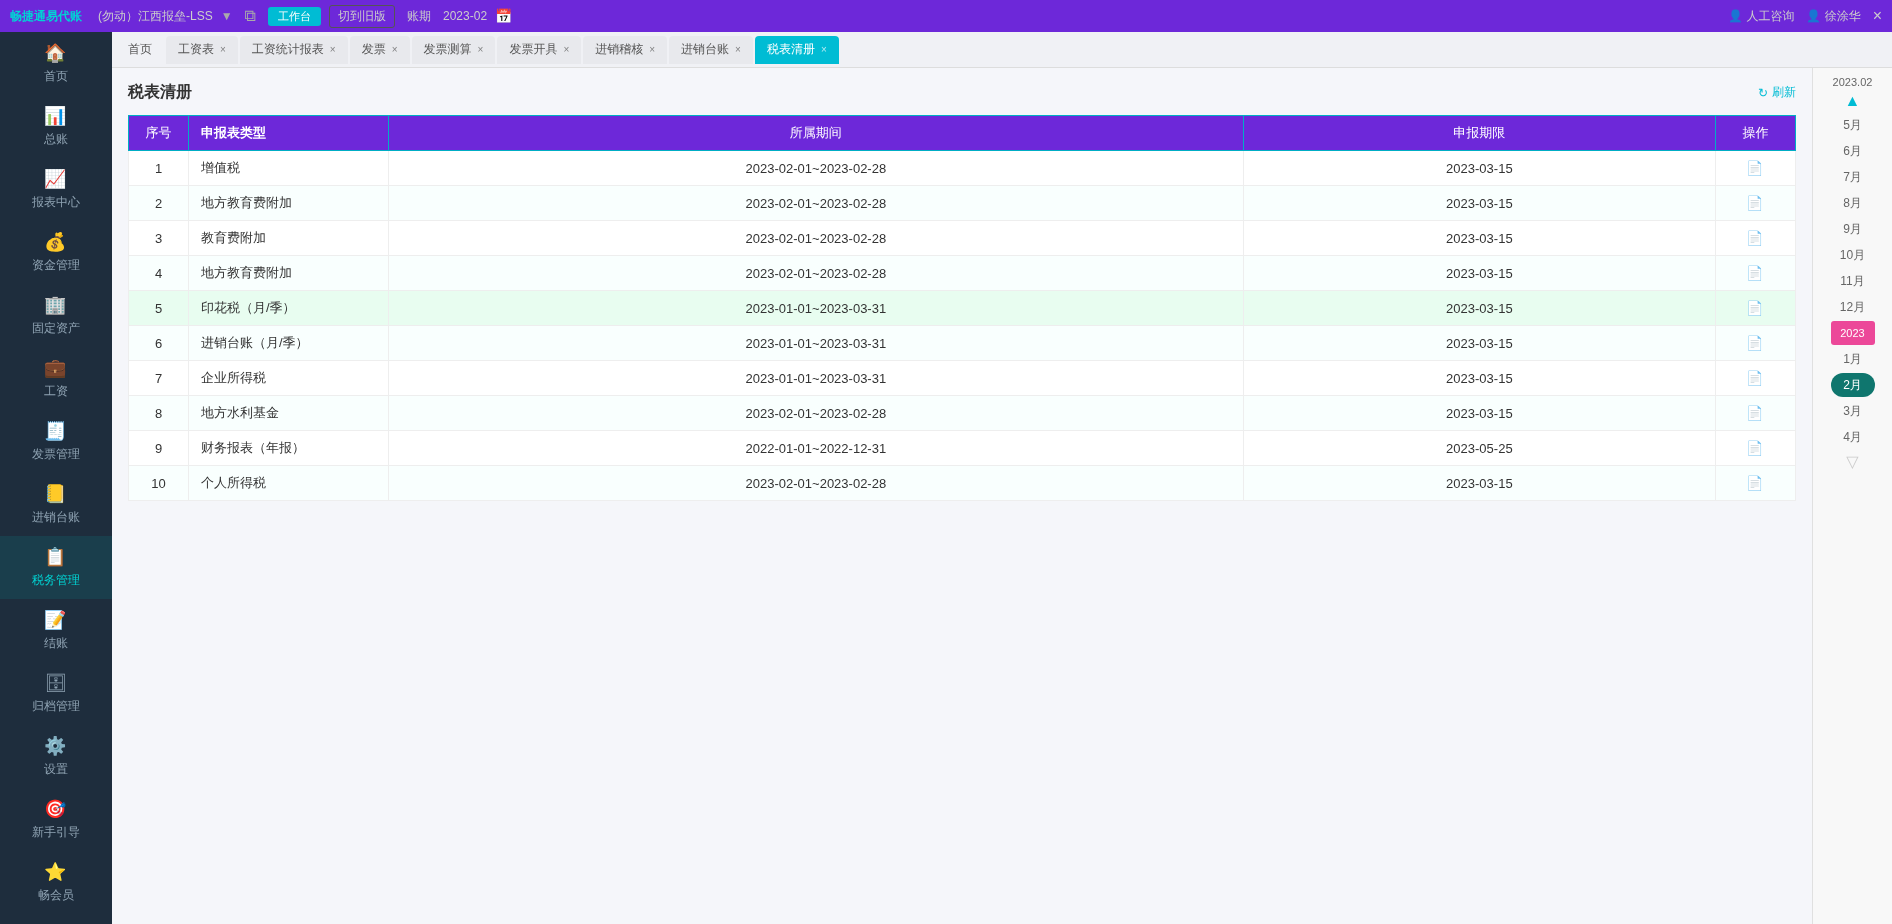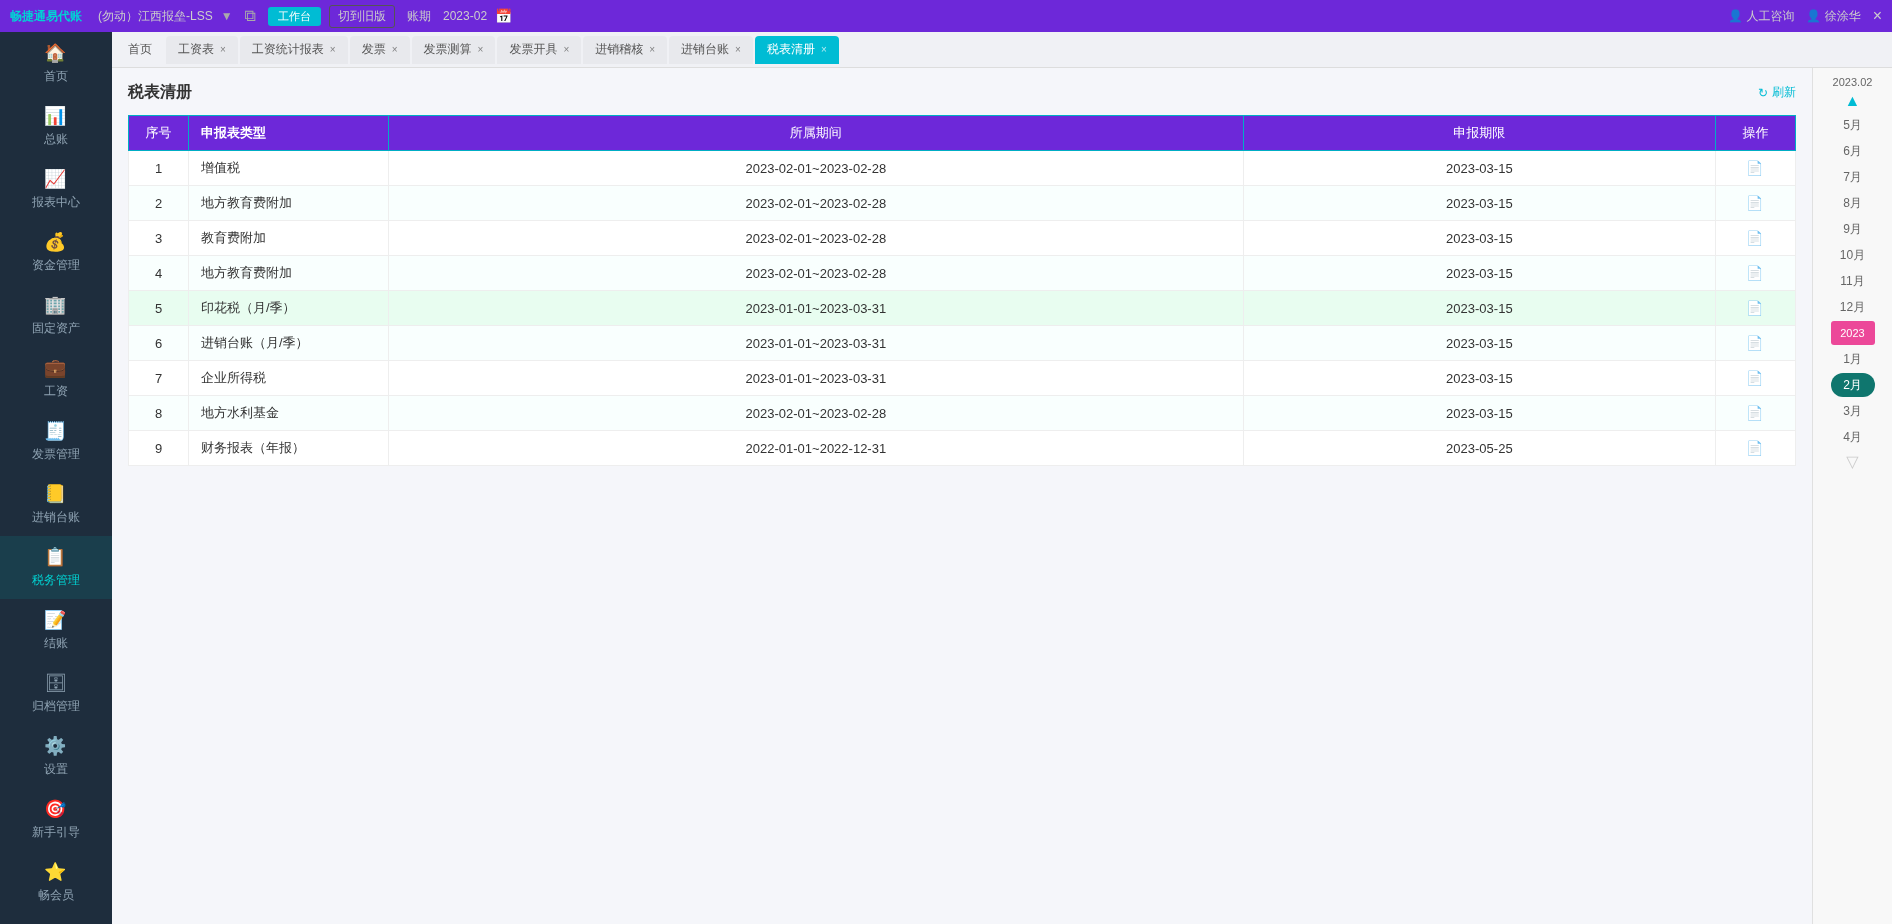--- a/index.html
+++ b/index.html
@@ -271,20 +271,27 @@
       <td>2023-03-15</td>
       <td><span class="action-icon">📄</span></td>
     </tr>
               <tr>
       <td>9</td>
       <td class="left">财务报表（年报）</td>
       <td>2022-01-01~2022-12-31</td>
       <td>2023-05-25</td>
       <td><span class="action-icon">📄</span></td>
     </tr>
+              <tr>
+      <td>10</td>
+      <td class="left">个人所得税</td>
+      <td>2023-02-01~2023-02-28</td>
+      <td>2023-03-15</td>
+      <td><span class="action-icon">📄</span></td>
+    </tr>
             </tbody>
         </table>
       </div>
 
       <div class="right-panel">
         <div class="timeline-year-header">2023.02</div>
         <div class="timeline-up">▲</div>
         <div class="timeline-item">
             <span>5月</span>
           </div>

